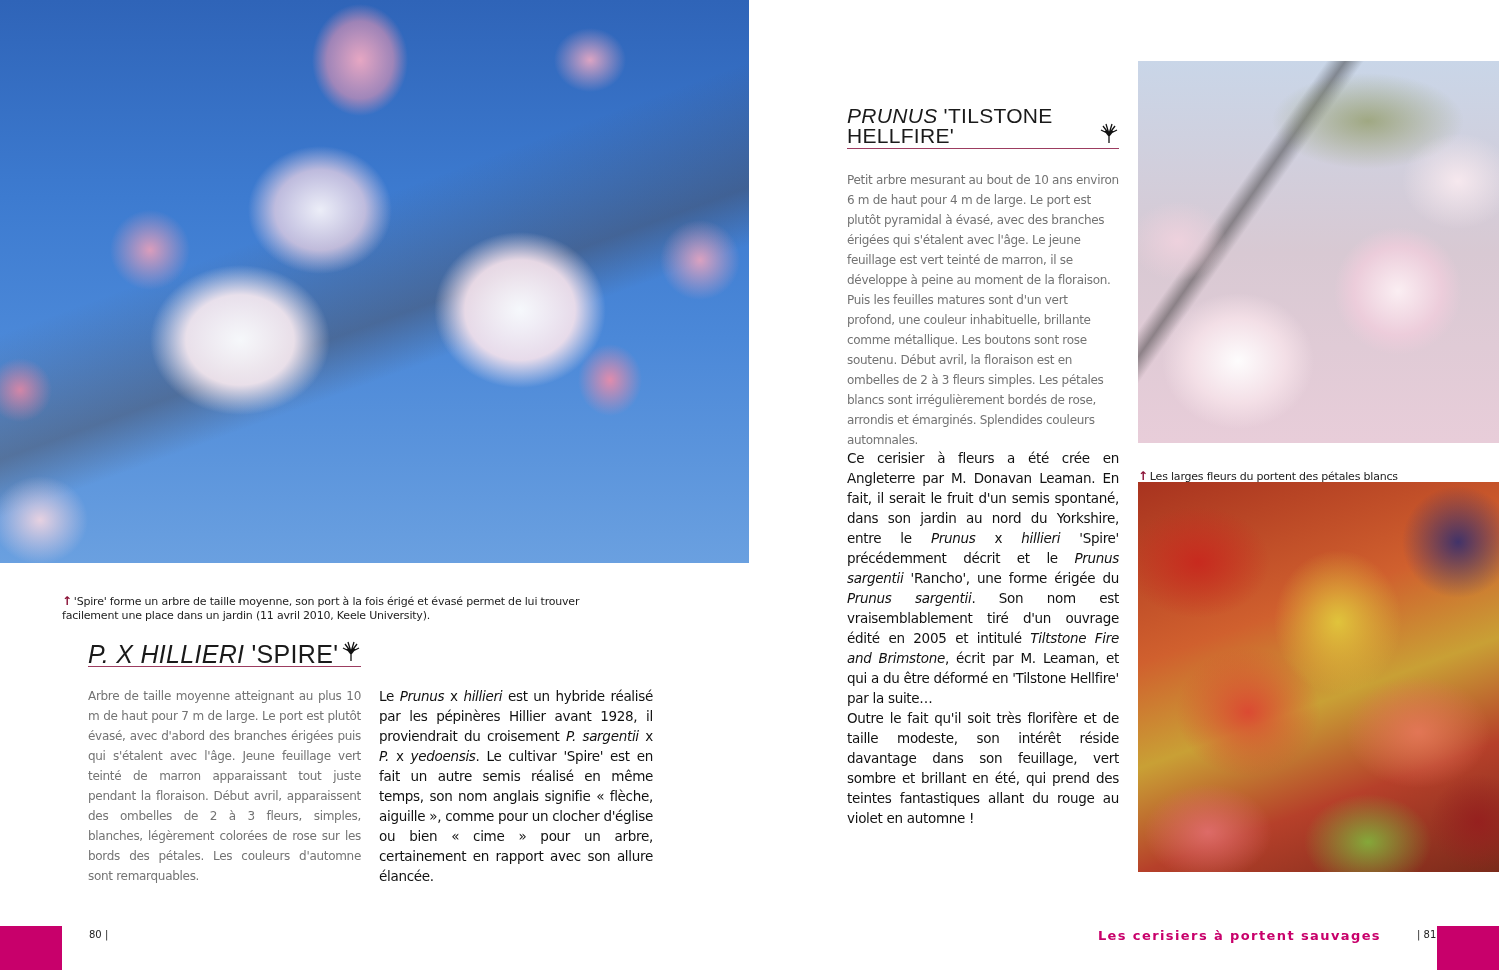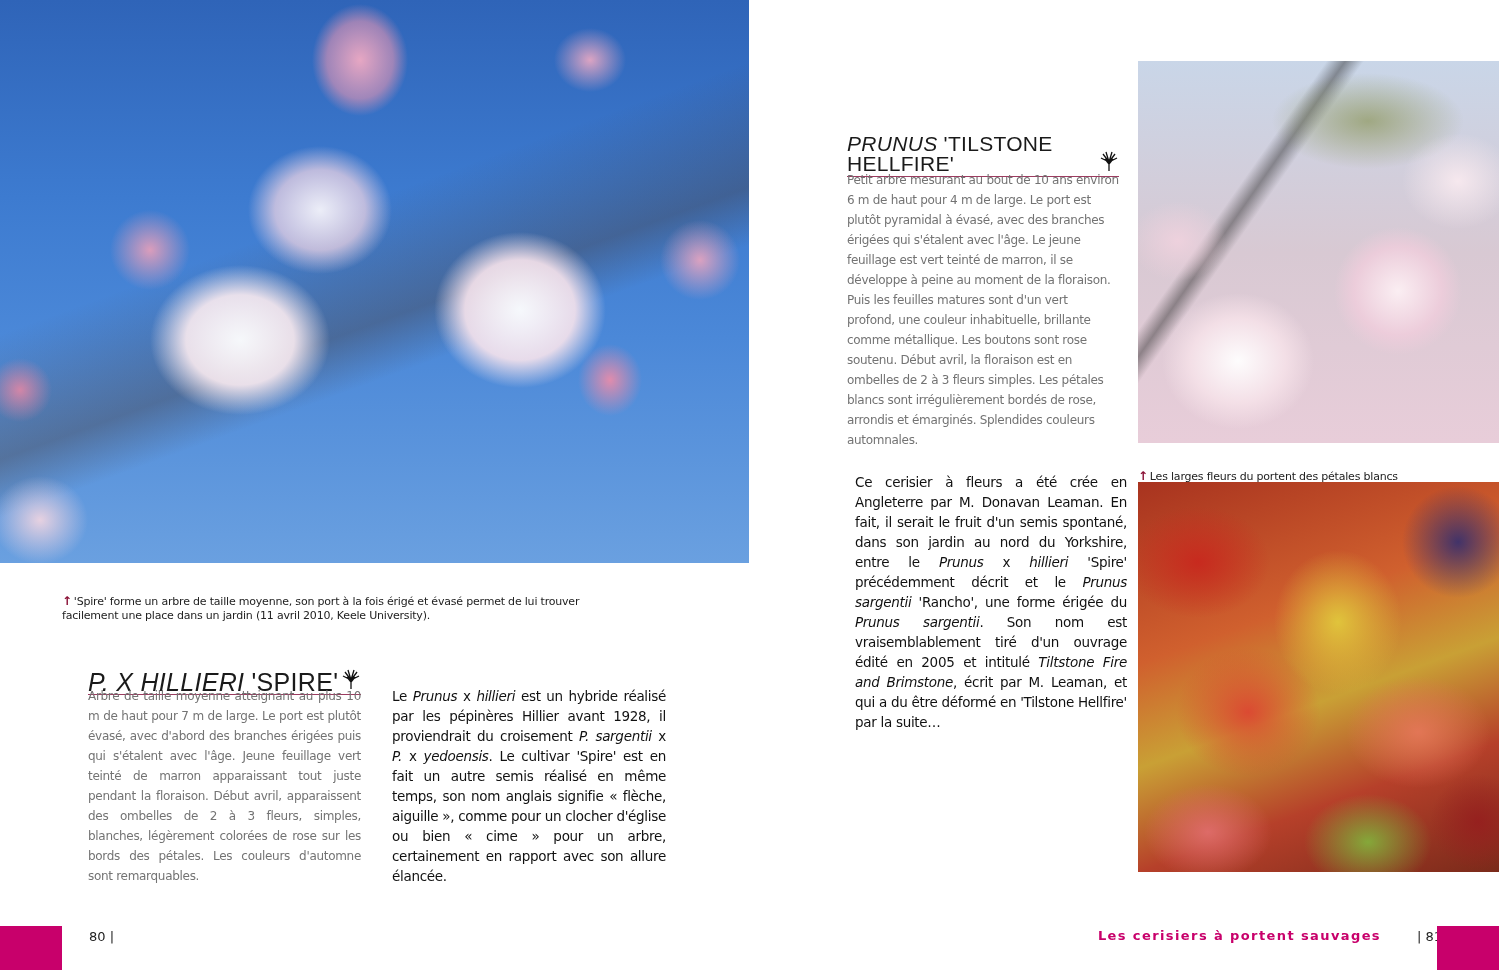--- a/index.html
+++ b/index.html
@@ -56,37 +56,37 @@
 
     .caption {
       position: absolute; font-size: 11px; line-height: 14px; color: #222;
       font-family: "DejaVu Sans", sans-serif; letter-spacing: -0.2px; margin-top: 20px;
     }
     .caption .arrow { color: #8a1035; font-weight: bold; font-size: 12px; margin-right: 2px; }
 
     .heading {
       position: absolute; border-bottom: 1px solid #9c3c60;
       font-family: "Liberation Sans", sans-serif; font-weight: normal;
-      color: #1a1a1a; text-transform: uppercase; letter-spacing: 0.3px; margin-top: 28px;
+      color: #1a1a1a; text-transform: uppercase; letter-spacing: 0.3px;
     }
     .heading .it { font-style: italic; }
     .heading .tree { position: absolute; right: 0; bottom: 4px; width: 20px; height: 22px; }
 
     .gray-text {
       position: absolute; color: #737373; font-size: 12px; line-height: 20px;
       font-family: "DejaVu Sans", sans-serif; text-align: justify; letter-spacing: -0.3px;
     }
     .body-text {
       position: absolute; color: #111; font-size: 13.5px; line-height: 20px;
       font-family: "DejaVu Sans", sans-serif; text-align: justify; letter-spacing: -0.3px;
     }
     .body-text i { font-style: italic; }
 
     .footer-block { position: absolute; top: 926px; width: 62px; height: 44px; background: #c8006b; }
-    .folio { position: absolute; top: 929px; font-size: 13px; color: #222; font-family: "DejaVu Sans", sans-serif; }
+    .folio { position: absolute; top: 929px; font-size: 10px; color: #222; font-family: "DejaVu Sans", sans-serif; }
     .running-title {
       position: absolute; top: 928px; right: 118px; font-size: 13px; font-weight: bold;
       color: #c8006b; letter-spacing: 1.4px; font-family: "DejaVu Sans", sans-serif;
     }
   </style>
 </head>
 <body>
 
 <div class="photo" id="photo-left"></div>
 
@@ -96,38 +96,39 @@
 
 <div class="heading" style="left:88px; top:642px; width:273px; height:25px; font-size:25px; line-height:24px;">
   <span class="it">P. X HILLIERI</span><span> 'SPIRE'</span>
   <svg class="tree" viewBox="0 0 20 22">
     <path d="M10 21 L10 12 M10 12 L4 4 M10 12 L16 4 M10 12 L7 2 M10 12 L13 2 M10 12 L2 8 M10 12 L18 8 M10 14 L6 9 M10 14 L14 9" stroke="#111" stroke-width="1.3" fill="none"></path>
   </svg>
 </div>
 
 <div class="gray-text" style="left:88px; top:686px; width:273px;">Arbre de taille moyenne atteignant au plus 10 m de haut pour 7 m de large. Le port est plutôt évasé, avec d'abord des branches érigées puis qui s'étalent avec l'âge. Jeune feuillage vert teinté de marron apparaissant tout juste pendant la floraison. Début avril, apparaissent des ombelles de 2 à 3 fleurs, simples, blanches, légèrement colorées de rose sur les bords des pétales. Les couleurs d'automne sont remarquables.</div>
 
-<div class="body-text" style="left:379px; top:686px; width:274px;margin-left:13px;">
+<div class="body-text" style="left:379px; top:686px; width:274px;">
   <span>Le </span><i>Prunus</i><span> x </span><i>hillieri</i><span> est un hybride réalisé par les pépinères Hillier avant 1928, il proviendrait du croisement </span><i>P. sargentii</i><span> x </span><i>P.</i><span> x </span><i>yedoensis</i><span>. Le cultivar 'Spire' est en fait un autre semis réalisé en même temps, son nom anglais signifie « flèche, aiguille », comme pour un clocher d'église ou bien « cime » pour un arbre, certainement en rapport avec son allure élancée.</span>
 </div>
 
 <div class="footer-block" style="left:0;"></div>
 <div class="folio" style="left:89px;">80 |</div>
 
 <div class="heading" style="left:847px; top:106px; width:272px; height:43px; font-size:21px; line-height:20px;">
   <span class="it">PRUNUS</span><span> 'TILSTONE HELLFIRE'</span>
   <svg class="tree" viewBox="0 0 20 22">
     <path d="M10 21 L10 12 M10 12 L4 4 M10 12 L16 4 M10 12 L7 2 M10 12 L13 2 M10 12 L2 8 M10 12 L18 8 M10 14 L6 9 M10 14 L14 9" stroke="#111" stroke-width="1.3" fill="none"></path>
   </svg>
 </div>
 
 <div class="gray-text" style="left:847px; top:170px; width:272px; text-align:left;">Petit arbre mesurant au bout de 10 ans environ 6 m de haut pour 4 m de large. Le port est plutôt pyramidal à évasé, avec des branches érigées qui s'étalent avec l'âge. Le jeune feuillage est vert teinté de marron, il se développe à peine au moment de la floraison. Puis les feuilles matures sont d'un vert profond, une couleur inhabituelle, brillante comme métallique. Les boutons sont rose soutenu. Début avril, la floraison est en ombelles de 2 à 3 fleurs simples. Les pétales blancs sont irrégulièrement bordés de rose, arrondis et émarginés. Splendides couleurs automnales.</div>
 
-<div class="body-text" style="left:847px; top:472px; width:272px;margin-left:8px;">
+<div class="body-text" style="left:847px; top:448px; width:272px;">
   <span>Ce cerisier à fleurs a été crée en Angleterre par M. Donavan Leaman. En fait, il serait le fruit d'un semis spontané, dans son jardin au nord du Yorkshire, entre le </span><i>Prunus</i><span> x </span><i>hillieri</i><span> 'Spire' précédemment décrit et le </span><i>Prunus sargentii</i><span> 'Rancho', une forme érigée du </span><i>Prunus sargentii</i><span>. Son nom est vraisemblablement tiré d'un ouvrage édité en 2005 et intitulé </span><i>Tiltstone Fire and Brimstone</i><span>, écrit par M. Leaman, et qui a du être déformé en 'Tilstone Hellfire' par la suite…</span><br>
+  <span>Outre le fait qu'il soit très florifère et de taille modeste, son intérêt réside davantage dans son feuillage, vert sombre et brillant en été, qui prend des teintes fantastiques allant du rouge au violet en automne !</span>
 </div>
 
 <div class="photo" id="photo-right-top"></div>
 
 <div class="caption" style="left:1138px; top:449px; width:290px;">
   <span class="arrow">↑</span><span>Les larges fleurs du  portent des pétales blancs bordés de rose (9 avril 2010, Angleterre).</span>
 </div>
 
 <div class="photo" id="photo-right-bottom"></div>
 

